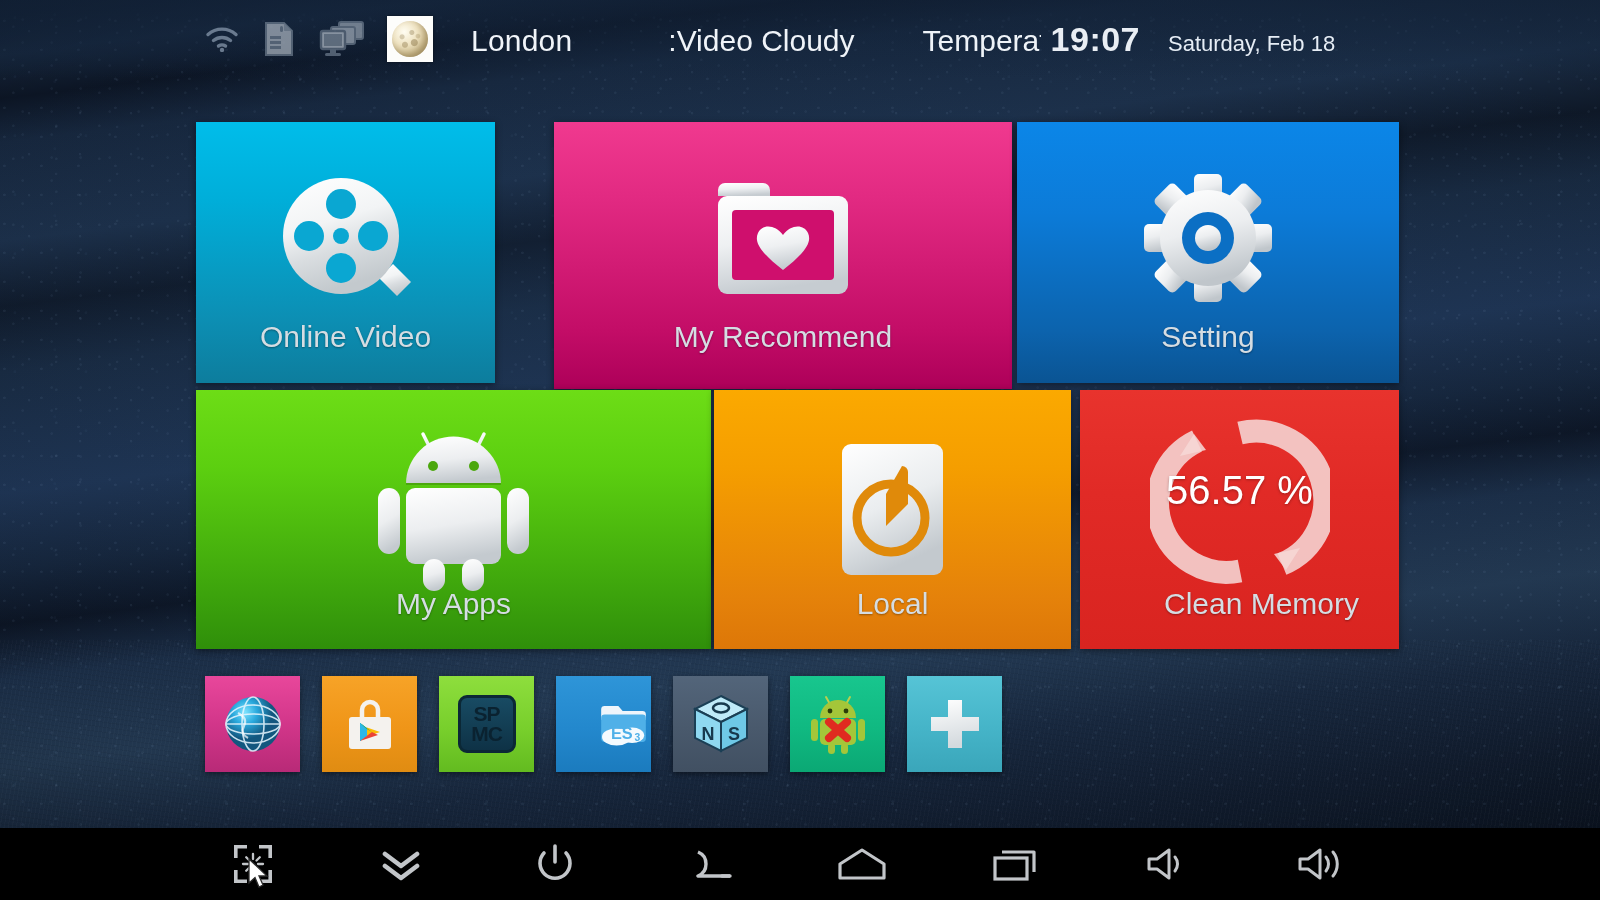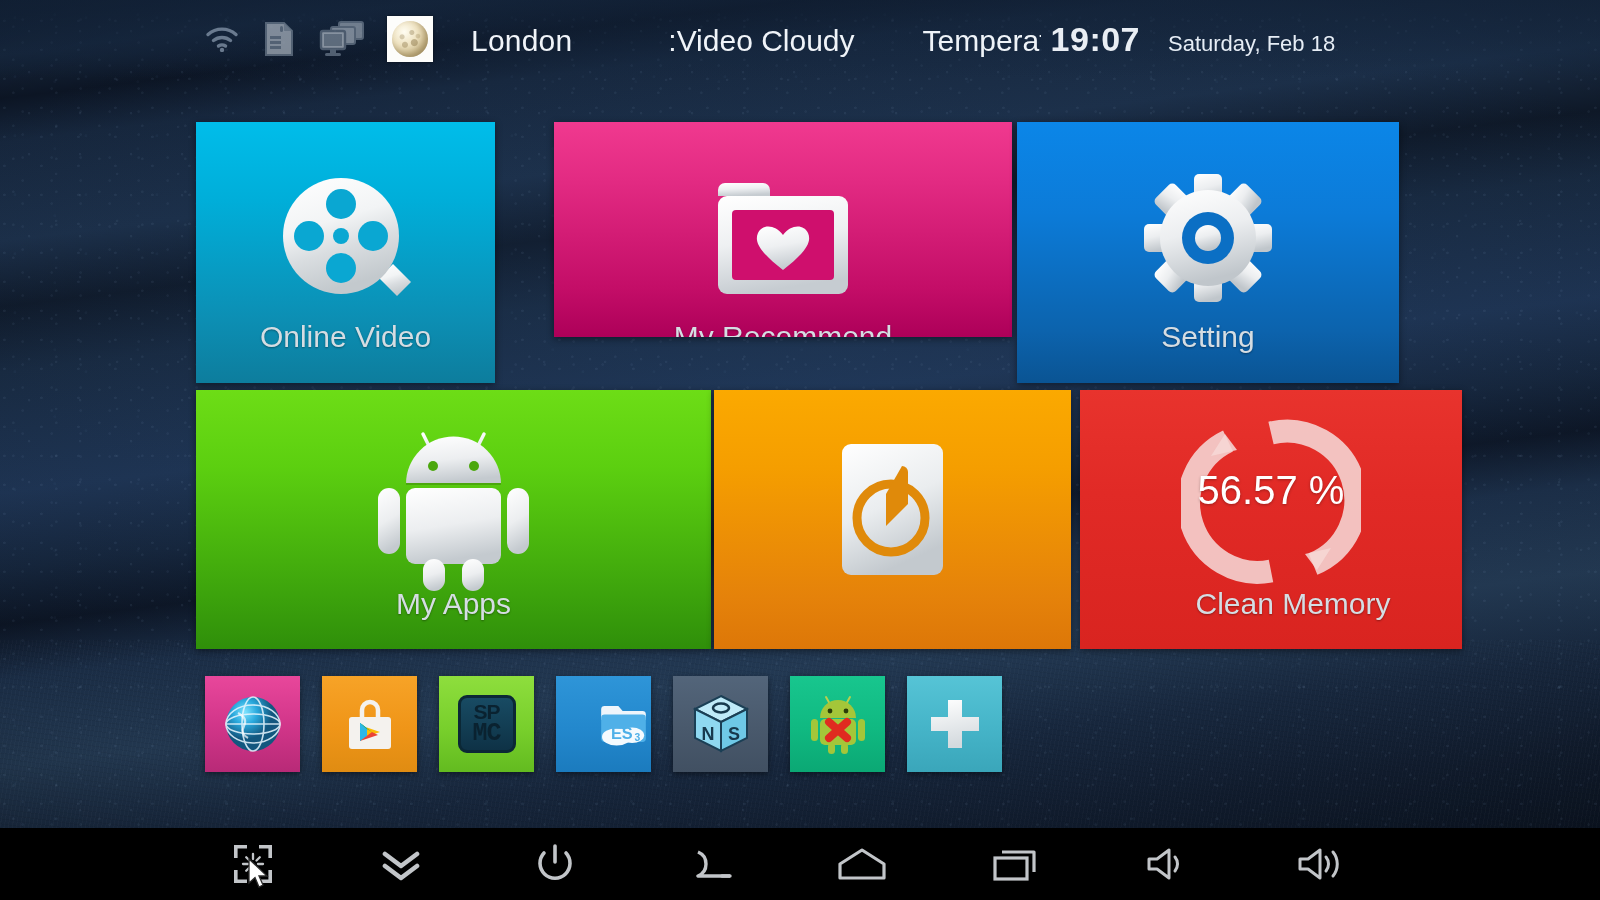--- a/index.html
+++ b/index.html
@@ -213,21 +213,21 @@
         <circle cx="70" cy="34" r="15" fill="#0aa7d2"></circle>
         <circle cx="70" cy="98" r="15" fill="#0aa7d2"></circle>
         <circle cx="38" cy="66" r="15" fill="#0aa7d2"></circle>
         <circle cx="102" cy="66" r="15" fill="#0aa7d2"></circle>
         <circle cx="70" cy="66" r="8" fill="#0aa7d2"></circle>
       </svg>
     </div>
     <div class="tile-label" style="top:198px;">Online Video</div>
   </div>
 
-  <div class="tile" id="tile-recommend" style="left:554px; top:122px; width:458px; height:215px;">
+  <div class="tile" id="tile-recommend" style="left:554px; top:122px; width:458px; height:267px;">
     <div class="tile-icon" style="top:50px;">
       <svg width="150" height="135" viewBox="0 0 150 135">
         <defs>
           <linearGradient id="gSilver2" x1="0" y1="0" x2="0.2" y2="1">
             <stop offset="0%" stop-color="#ffffff"></stop>
               <stop offset="50%" stop-color="#eef0f2"></stop>
             <stop offset="100%" stop-color="#c6ccd1"></stop>
           </linearGradient>
         </defs>
         <path d="M10 18 a7 7 0 0 1 7-7 h38 a7 7 0 0 1 7 7 v6 h-52 Z" fill="url(#gSilver2)"></path>
@@ -303,23 +303,24 @@
             <stop offset="0%" stop-color="#ffffff"></stop>
               <stop offset="55%" stop-color="#eaedef"></stop>
             <stop offset="100%" stop-color="#c3c9ce"></stop>
           </linearGradient>
         </defs>
         <rect x="2" y="2" width="101" height="131" rx="9" fill="url(#gSilver5)"></rect>
         <circle cx="51" cy="76" r="34" fill="none" stroke="#e08a0a" stroke-width="9"></circle>
         <path d="M62 24 a6 6 0 0 1 6 6 l0 32 -22 22 l0 -32 Z" fill="#e08a0a"></path>
       </svg>
     </div>
-  </div>
-
-  <div class="tile" id="tile-memory" style="left:1080px; top:390px; width:382px; height:259px;">
+    <div class="tile-label" style="top:197px;">Local</div>
+  </div>
+
+  <div class="tile" id="tile-memory" style="left:1080px; top:390px; width:319px; height:259px;">
     <div class="tile-icon" style="top:22px;">
       <svg width="180" height="180" viewBox="0 0 180 180">
         <g fill="none" stroke="#f6d7d5" stroke-width="23" opacity=".88">
           <path d="M90 21 A69 69 0 0 1 132 152"></path>
           <path d="M90 159 A69 69 0 0 1 47 29"></path>
         </g>
         <g fill="#f6d7d5" opacity=".88">
           <path d="M124 142 l26 -6 l-14 22 Z"></path>
           <path d="M56 38 l-26 6 l14 -22 Z"></path>
         </g>
@@ -365,21 +366,21 @@
         <path d="M0 0 L12 9 L6 5.5 Z" fill="#34a853"></path>
       </g>
     </svg>
   </div>
 
   <div class="dock-tile" id="dock-spmc">
     <div style="width:58px;height:58px;border-radius:9px;background:linear-gradient(180deg,#184b63,#0e3246);
                 border:3px solid #0b2836; display:flex;flex-direction:column;align-items:center;
                 justify-content:center; line-height:.95;">
       <span style="color:#0a2230;font-size:21px;font-weight:bold;letter-spacing:-1px;">SP</span>
-      <span style="color:#0a2230;font-size:25px;font-weight:bold;letter-spacing:-1px;font-family:Liberation Mono, monospace;">MC</span>
+      <span style="color:#0a2230;font-size:21px;font-weight:bold;letter-spacing:-1px;">MC</span>
     </div>
   </div>
 
   <div class="dock-tile" id="dock-es">
     <svg width="64" height="58" viewBox="0 0 64 58">
       <path d="M6 12 a4 4 0 0 1 4 -4 h16 l5 6 h23 a4 4 0 0 1 4 4 v6 H6 Z" fill="#eef5fb"></path>
       <rect x="6" y="18" width="52" height="32" rx="4" fill="#4fb0e8"></rect>
       <ellipse cx="24" cy="44" rx="17" ry="10" fill="#f4fafe"></ellipse>
       <ellipse cx="42" cy="42" rx="14" ry="9" fill="#f4fafe"></ellipse>
       <text x="30" y="46" font-family="Liberation Sans, sans-serif" font-size="19" font-weight="bold" fill="#4fb0e8" text-anchor="middle">ES</text>

